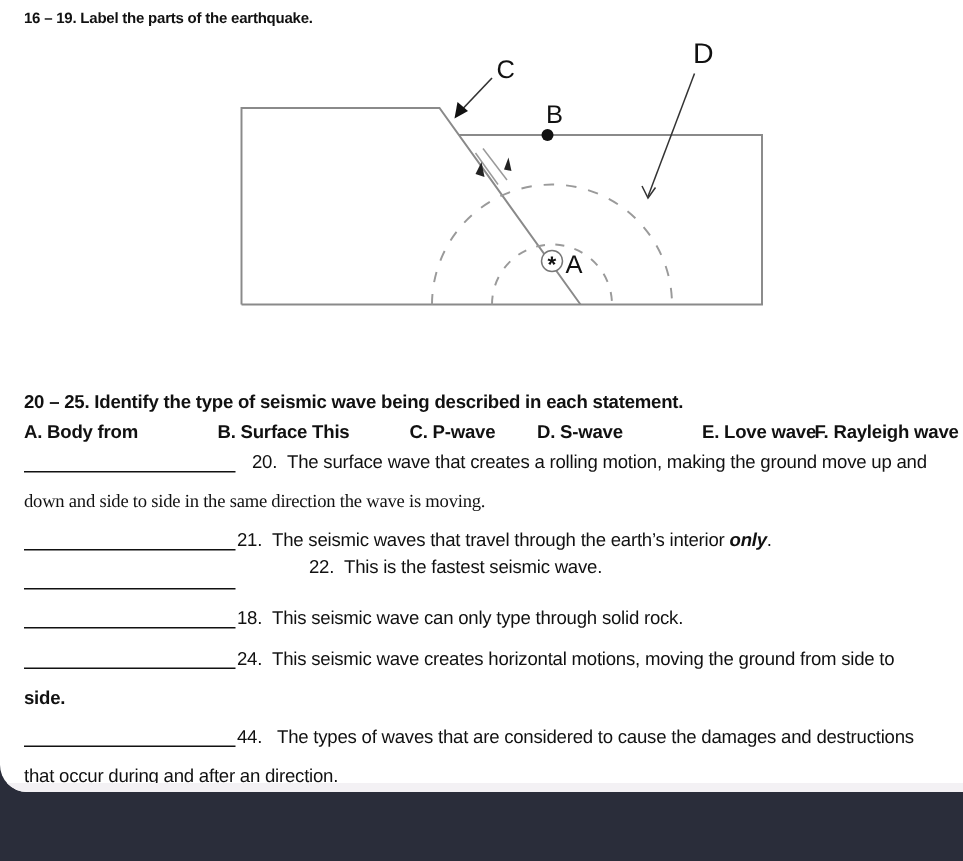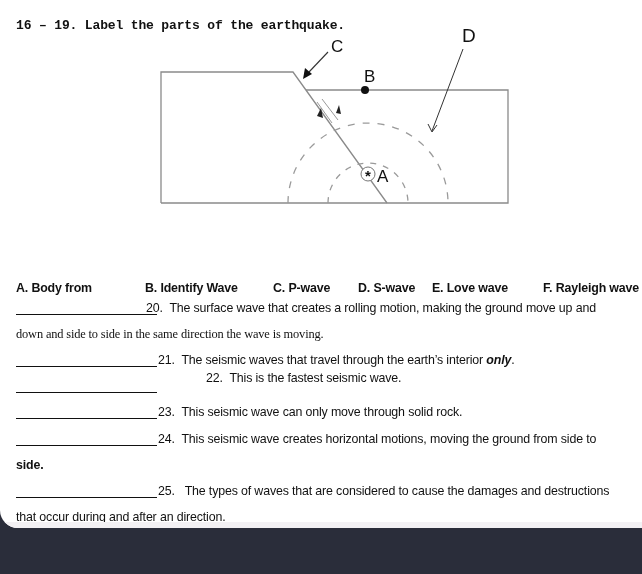--- a/index.html
+++ b/index.html
@@ -30,21 +30,21 @@
   }
   em.only { font-weight: bold; }
   svg.diagram { position: absolute; left: 0; top: 0; }
   .diag-label { font-family: "Liberation Sans", sans-serif; font-size: 17px; fill: #111; }
 </style>
 </head>
 <body>
 
 <div class="paper">
 
-  <div class="t b" style="left:16px; top:18px; font-size:13px;font-family:Liberation Mono, monospace;">16 – 19.  Label the parts of the earthquake.</div>
+  <div class="t b" style="left:16px; top:7px; font-size:10px;">16 – 19.  Label the parts of the earthquake.</div>
 
   <svg class="diagram" width="642" height="240">
 
     <polyline points="161,203 161,72 293,72 387,203" fill="none" stroke="#8a8a8a" stroke-width="1.3"></polyline>
     <polyline points="306,90 508,90 508,203 161,203" fill="none" stroke="#8a8a8a" stroke-width="1.3"></polyline>
 
     <line x1="317" y1="102" x2="332" y2="123" stroke="#9a9a9a" stroke-width="1"></line>
     <line x1="322" y1="99" x2="338" y2="120" stroke="#9a9a9a" stroke-width="1"></line>
     <polygon points="317,116 321,108 323,118" fill="#222"></polygon>
     <polygon points="339,105 336,113 341,114" fill="#222"></polygon>
@@ -61,59 +61,60 @@
 
     <line x1="328" y1="52" x2="309" y2="72" stroke="#333" stroke-width="1.1"></line>
     <polygon points="303,79 305,68 312,74" fill="#111"></polygon>
     <text x="331" y="52" class="diag-label">C</text>
 
     <line x1="463" y1="49" x2="432" y2="131" stroke="#333" stroke-width="1"></line>
     <polyline points="428,124 432,132 437,125" fill="none" stroke="#333" stroke-width="1"></polyline>
     <text x="462" y="42" class="diag-label" style="font-size:19px;">D</text>
   </svg>
 
+  <div class="t b" style="left:16px; top:261px;">20 – 25.  Identify the type of seismic wave being described in each statement.</div>
 
   <div>
     <div class="t b" style="left:16px; top:281px;">A.  Body from</div>
-    <div class="t b" style="left:145px; top:281px;">B.  Identify Wave</div>
+    <div class="t b" style="left:145px; top:281px;">B.  Surface This</div>
     <div class="t b" style="left:273px; top:281px;">C.  P-wave</div>
     <div class="t b" style="left:358px; top:281px;">D.  S-wave</div>
-    <div class="t b" style="left:432px; top:281px;">E.  Love wave</div>
+    <div class="t b" style="left:468px; top:281px;">E.  Love wave</div>
     <div class="t b" style="left:543px; top:281px;">F.  Rayleigh wave</div>
   </div>
 
   <div>
     <div class="blank" style="left:16px; top:314px; width:141px;"></div>
-    <div class="t" style="left:146px; top:301px;"><span>20.</span>&nbsp;&nbsp;<span>The surface wave that creates a rolling motion, making the ground move up and</span></div>
+    <div class="t" style="left:168px; top:301px;"><span>20.</span>&nbsp;&nbsp;<span>The surface wave that creates a rolling motion, making the ground move up and</span></div>
     <div class="t" style="left:16px; top:327px;font-family:Liberation Serif, serif;">down and side to side in the same direction the wave is moving.</div>
   </div>
 
   <div>
     <div class="blank" style="left:16px; top:366px; width:141px;"></div>
     <div class="t" style="left:158px; top:353px;"><span>21.</span>&nbsp;&nbsp;<span>The seismic waves that travel through the earth’s interior </span><em class="only">only</em><span>.</span></div>
   </div>
 
   <div>
     <div class="blank" style="left:16px; top:392px; width:141px;"></div>
     <div class="t" style="left:158px; top:371px;margin-left:48px;"><span>22.</span>&nbsp;&nbsp;<span>This is the fastest seismic wave.</span></div>
   </div>
 
   <div>
     <div class="blank" style="left:16px; top:418px; width:141px;"></div>
-    <div class="t" style="left:158px; top:405px;"><span>23.</span>&nbsp;&nbsp;<span>This seismic wave can only move through solid rock.</span></div>
+    <div class="t" style="left:158px; top:405px;"><span>18.</span>&nbsp;&nbsp;<span>This seismic wave can only type through solid rock.</span></div>
   </div>
 
   <div>
     <div class="blank" style="left:16px; top:445px; width:141px;"></div>
     <div class="t" style="left:158px; top:432px;"><span>24.</span>&nbsp;&nbsp;<span>This seismic wave creates horizontal motions, moving the ground from side to</span></div>
     <div class="t" style="left:16px; top:458px;font-weight:bold;">side.</div>
   </div>
 
   <div>
     <div class="blank" style="left:16px; top:497px; width:141px;"></div>
-    <div class="t" style="left:158px; top:484px;"><span>25.</span>&nbsp;&nbsp;&nbsp;<span>The types of waves that are considered to cause the damages and destructions</span></div>
+    <div class="t" style="left:158px; top:484px;"><span>44.</span>&nbsp;&nbsp;&nbsp;<span>The types of waves that are considered to cause the damages and destructions</span></div>
     <div class="t" style="left:16px; top:510px;">that occur during and after an direction.</div>
   </div>
 
   <div class="paper-shade"></div>
 </div>
 
 <div style="position:absolute; left:0; top:528px; width:642px; height:46px; background:#2a2d3a;"></div>
 
 </body></html>

